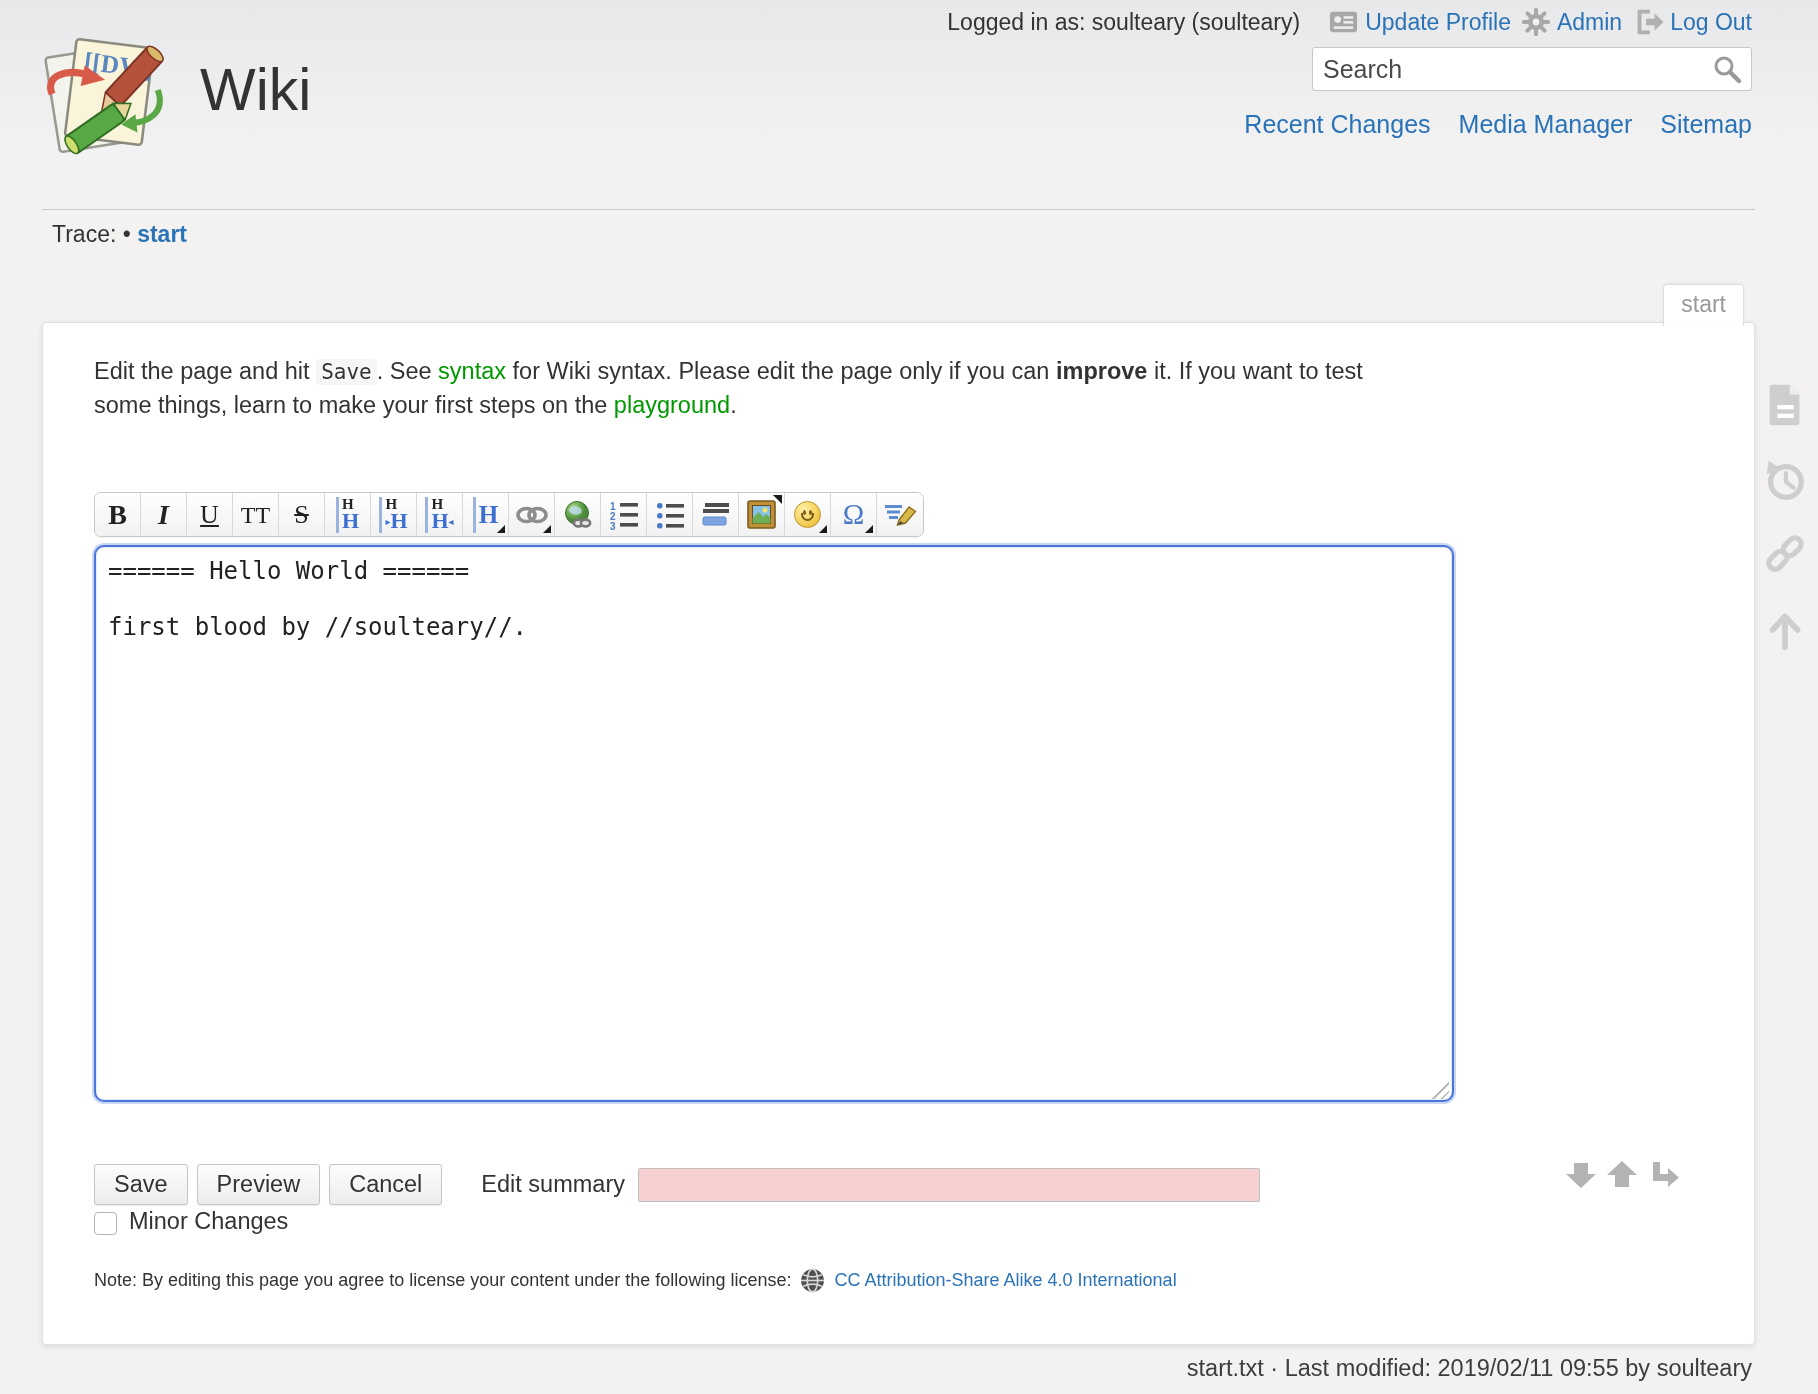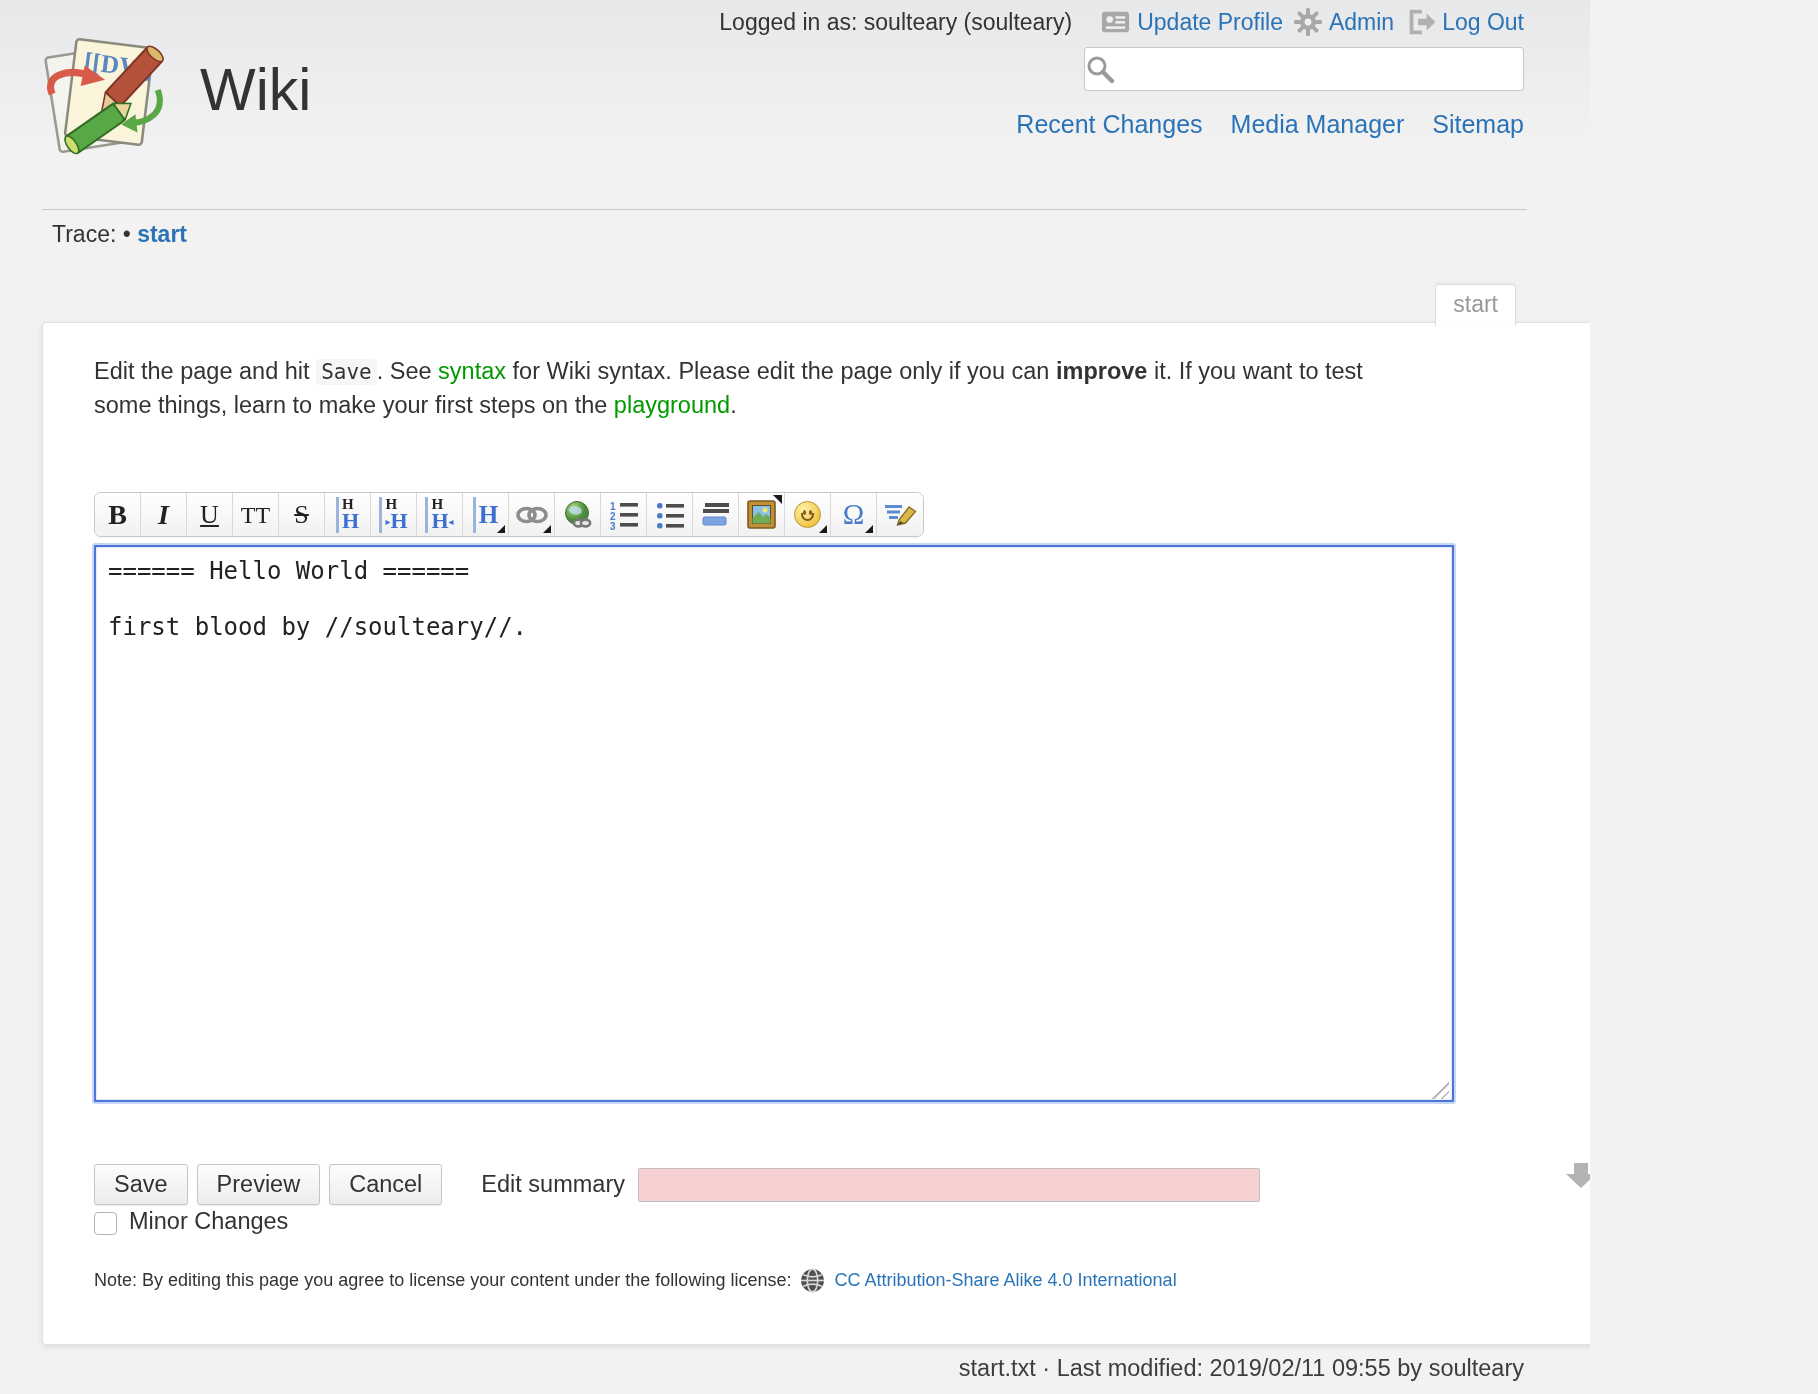--- a/index.html
+++ b/index.html
@@ -1,17 +1,17 @@
 <!DOCTYPE html>
 <html><head>
 <meta charset="utf-8">
 <style>
   html,body{margin:0;padding:0;background:#f3f2f1;}
   *{box-sizing:border-box;}
-  .page{position:relative;width:1590px;height:1394px;overflow:hidden;
+  .page{position:relative;width:1818px;height:1394px;overflow:hidden;
         font-family:"Liberation Sans",sans-serif;color:#333;
         background:linear-gradient(#e7e8ea 0px,#f2f2f2 150px,#f3f2f1 220px,#f3f2f1 100%);}
   a{text-decoration:none;cursor:pointer;}
   .blue{color:#2b73b7;}
   .green{color:#090;}
 
   
   .userbar{position:absolute;top:6px;right:66px;display:flex;align-items:center;gap:10px;font-size:23px;white-space:nowrap;}
   .userbar .sep{width:8px;}
   .ublink{display:flex;align-items:center;gap:6px;color:#2b73b7;}
@@ -62,21 +62,21 @@
   .hsingle{font-family:"Liberation Serif",serif;font-weight:bold;font-size:25px;color:#3c6fd0;}
   .dd::after{content:"";position:absolute;right:3px;bottom:3px;border-style:solid;border-width:0 0 8px 8px;border-color:transparent transparent #1a1a1a transparent;}
   .ddt::after{content:"";position:absolute;right:2px;top:2px;border-style:solid;border-width:0 9px 9px 0;border-color:transparent #1a1a1a transparent transparent;}
   .smiley-face{width:27px;height:27px;border-radius:50%;border:1px solid #b8952a;background:radial-gradient(circle at 35% 30%,#ffefa8,#f4cf56 60%,#e0ab2e);position:relative;}
   .smiley-face i{position:absolute;top:8px;width:3px;height:5px;background:#7a5a16;border-radius:50%;}
   .smiley-face i.e1{left:8px;} .smiley-face i.e2{right:8px;}
   .smiley-face u{position:absolute;left:6px;right:6px;bottom:6px;height:8px;border:2px solid #7a5a16;border-top:none;border-radius:0 0 14px 14px;}
 
   
   .editarea{position:absolute;left:51px;top:222px;width:1360px;height:557px;resize:none;
-            border:2px solid #4d74d9;border-radius:1px;outline:none;
+            border:2px solid #4d74d9;border-radius:10px;outline:none;
             box-shadow:0 0 0 2px #c8d7f5, inset 0 0 2px #9db6ea;
             font-family:"DejaVu Sans Mono",monospace;font-size:24px;line-height:28px;color:#222;
             padding:10px 12px;background:#fff;}
   .grip{position:absolute;left:1386px;top:756px;width:20px;height:20px;pointer-events:none;
         background:repeating-linear-gradient(135deg,transparent 0 4px,#b9b9b9 4px 6px);
         clip-path:polygon(100% 0,100% 100%,0 100%);}
 
   
   .actions{position:absolute;left:51px;top:841px;display:flex;align-items:center;}
   .btn{font-family:"Liberation Sans",sans-serif;font-size:23.5px;color:#333;padding:6px 19px;margin-right:9px;
@@ -157,20 +157,21 @@
       <rect x="52" y="60" width="20" height="58" rx="3" fill="#58a845" stroke="#2f6d22" stroke-width="2"></rect>
       <ellipse cx="62" cy="61" rx="10" ry="4.5" fill="#cede6e" stroke="#2f6d22" stroke-width="1.5"></ellipse>
       <path d="M52 118 l10 14 10 -14 z" fill="#e8d79a" stroke="#2f6d22" stroke-width="1.5"></path>
     </g>
     <path d="M118 62 C126 84 108 96 88 94" stroke="#5aa746" stroke-width="6" fill="none"></path>
     <path d="M96 86 L82 96 L98 104 Z" fill="#5aa746"></path>
   </svg>
   <span class="site-title">Wiki</span>
 
   <div class="search">
+    <input placeholder="Search" style="">
     <svg width="30" height="30" viewBox="0 0 30 30">
         <circle cx="12" cy="12" r="8" stroke="#9a9a9a" stroke-width="3" fill="none"></circle>
         <line x1="18" y1="18" x2="27" y2="27" stroke="#9a9a9a" stroke-width="4.5" stroke-linecap="round"></line>
       </svg>
   </div>
   <div class="nav">
     <a class="blue">Recent Changes</a>
     <a class="blue">Media Manager</a>
     <a class="blue">Sitemap</a>
   </div>

